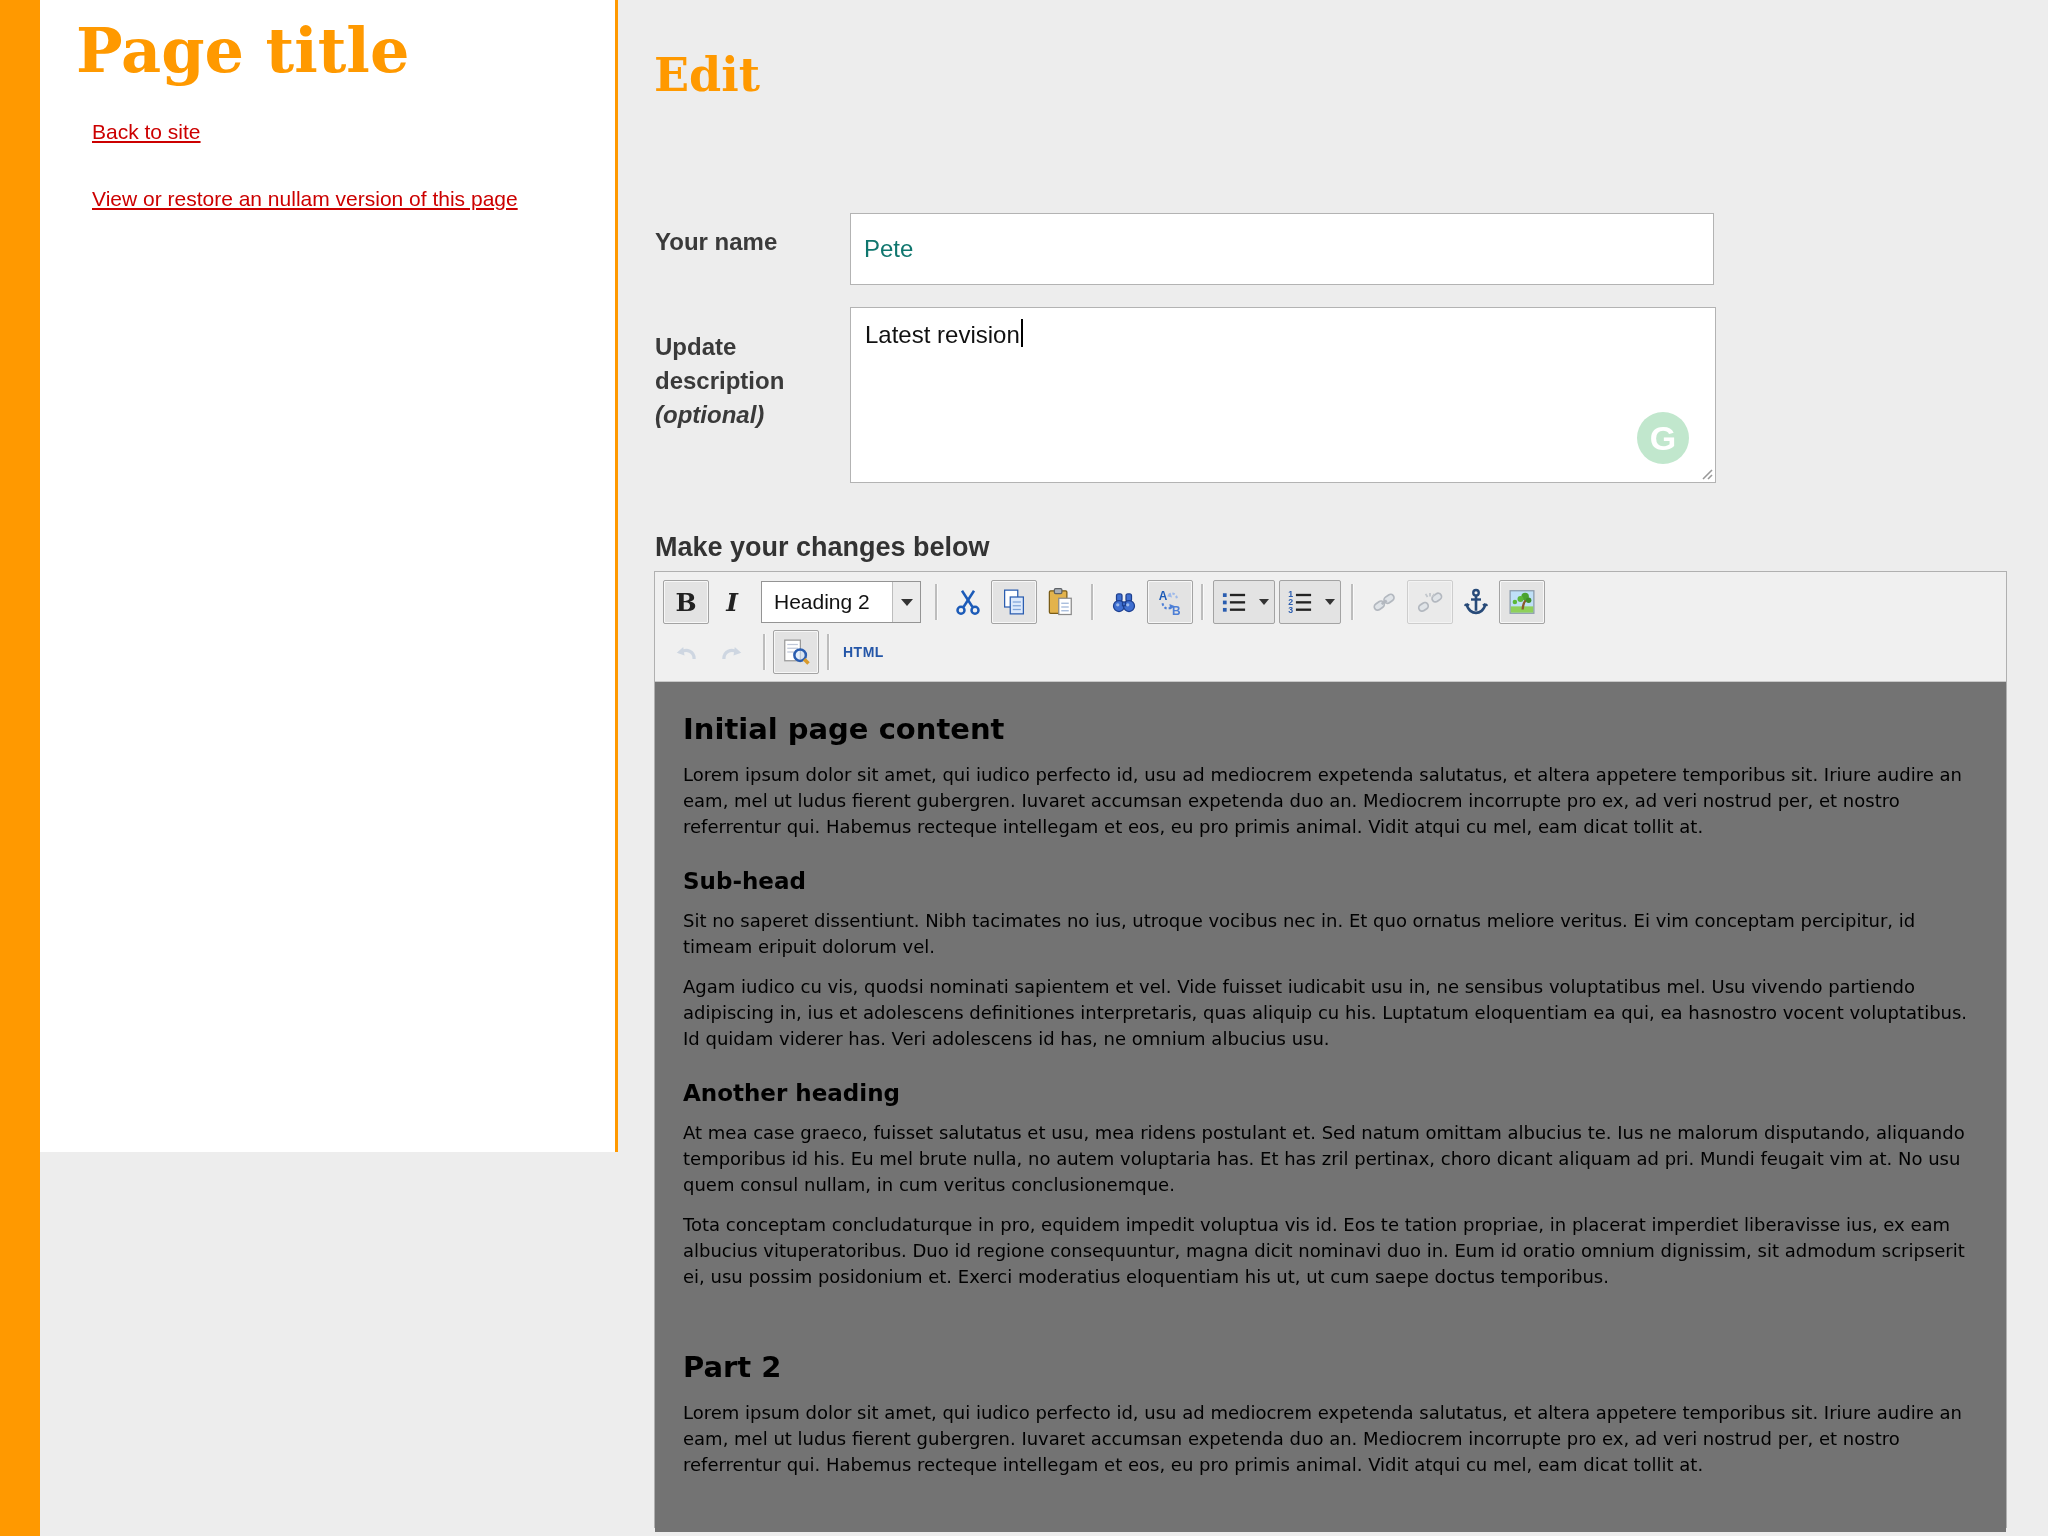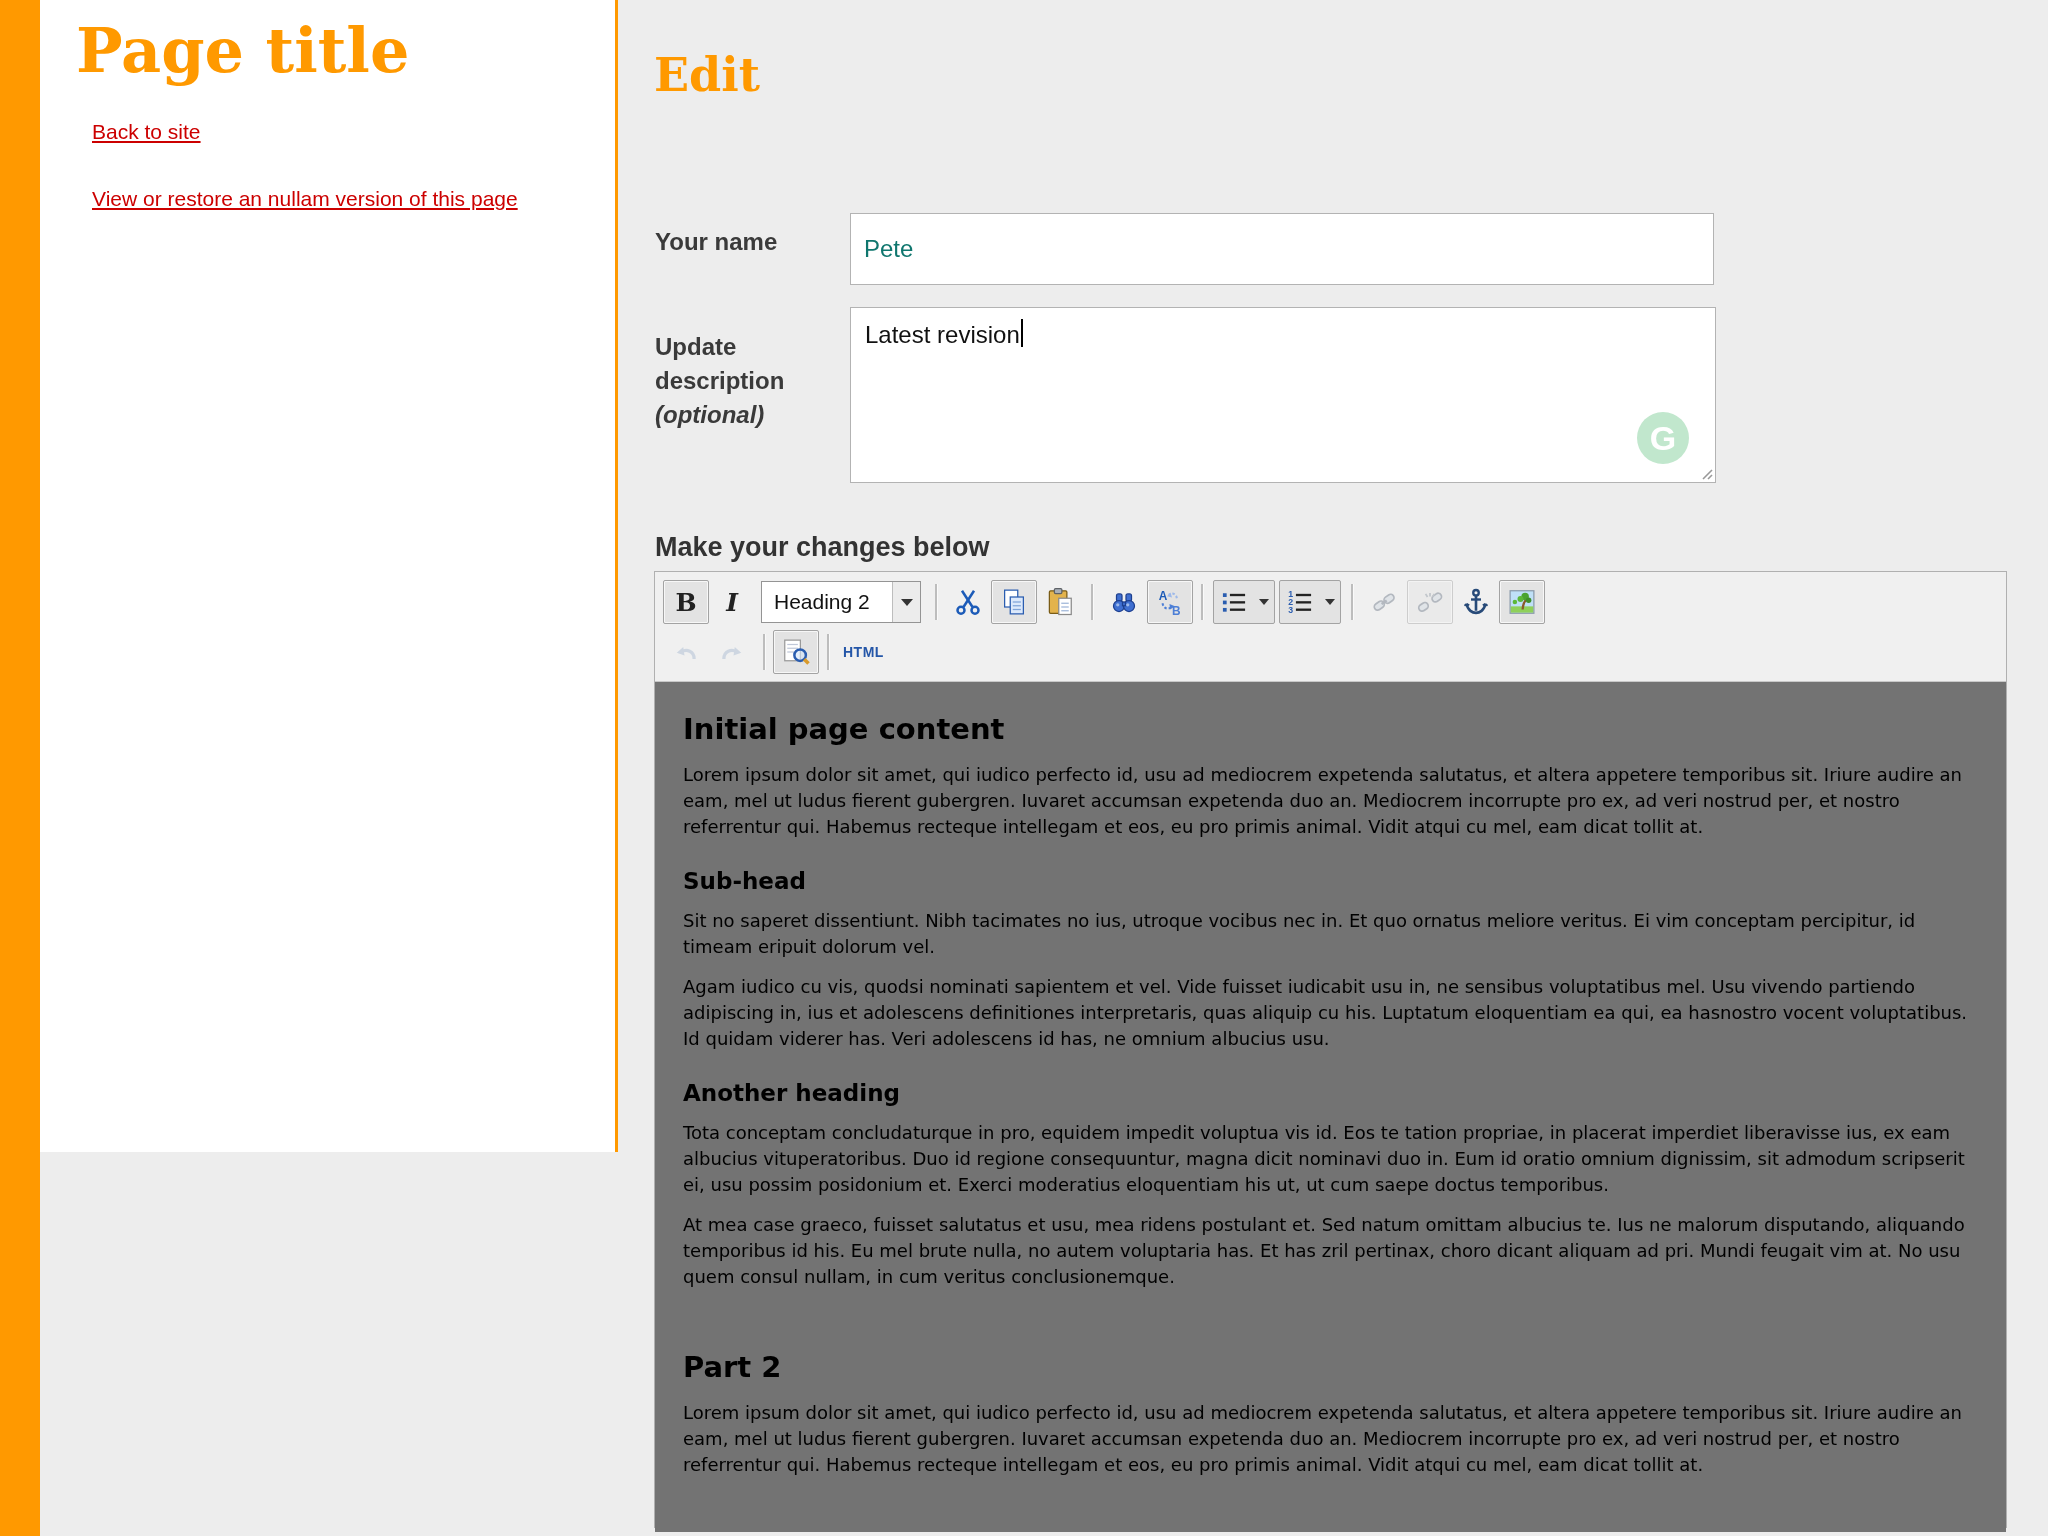--- a/index.html
+++ b/index.html
@@ -280,19 +280,19 @@
 
     </div>
 
     <div class="content">
       <h2>Initial page content</h2>
       <p>Lorem ipsum dolor sit amet, qui iudico perfecto id, usu ad mediocrem expetenda salutatus, et altera appetere temporibus sit. Iriure audire an eam, mel ut ludus fierent gubergren. Iuvaret accumsan expetenda duo an. Mediocrem incorrupte pro ex, ad veri nostrud per, et nostro referrentur qui. Habemus recteque intellegam et eos, eu pro primis animal. Vidit atqui cu mel, eam dicat tollit at.</p>
       <h3>Sub-head</h3>
       <p>Sit no saperet dissentiunt. Nibh tacimates no ius, utroque vocibus nec in. Et quo ornatus meliore veritus. Ei vim conceptam percipitur, id timeam eripuit dolorum vel.</p>
       <p>Agam iudico cu vis, quodsi nominati sapientem et vel. Vide fuisset iudicabit usu in, ne sensibus voluptatibus mel. Usu vivendo partiendo adipiscing in, ius et adolescens definitiones interpretaris, quas aliquip cu his. Luptatum eloquentiam ea qui, ea hasnostro vocent voluptatibus. Id quidam viderer has. Veri adolescens id has, ne omnium albucius usu.</p>
       <h3>Another heading</h3>
+      <p>At mea case graeco, fuisset salutatus et usu, mea ridens postulant et. Sed natum omittam albucius te. Ius ne malorum disputando, aliquando temporibus id his. Eu mel brute nulla, no autem voluptaria has. Et has zril pertinax, choro dicant aliquam ad pri. Mundi feugait vim at. No usu quem consul nullam, in cum veritus conclusionemque.</p>
       <p>Tota conceptam concludaturque in pro, equidem impedit voluptua vis id. Eos te tation propriae, in placerat imperdiet liberavisse ius, ex eam albucius vituperatoribus. Duo id regione consequuntur, magna dicit nominavi duo in. Eum id oratio omnium dignissim, sit admodum scripserit ei, usu possim posidonium et. Exerci moderatius eloquentiam his ut, ut cum saepe doctus temporibus.</p>
-      <p>At mea case graeco, fuisset salutatus et usu, mea ridens postulant et. Sed natum omittam albucius te. Ius ne malorum disputando, aliquando temporibus id his. Eu mel brute nulla, no autem voluptaria has. Et has zril pertinax, choro dicant aliquam ad pri. Mundi feugait vim at. No usu quem consul nullam, in cum veritus conclusionemque.</p>
       <h2 class="part2">Part 2</h2>
       <p>Lorem ipsum dolor sit amet, qui iudico perfecto id, usu ad mediocrem expetenda salutatus, et altera appetere temporibus sit. Iriure audire an eam, mel ut ludus fierent gubergren. Iuvaret accumsan expetenda duo an. Mediocrem incorrupte pro ex, ad veri nostrud per, et nostro referrentur qui. Habemus recteque intellegam et eos, eu pro primis animal. Vidit atqui cu mel, eam dicat tollit at.</p>
     </div>
   </div>
 </main>
 
 </body></html>

